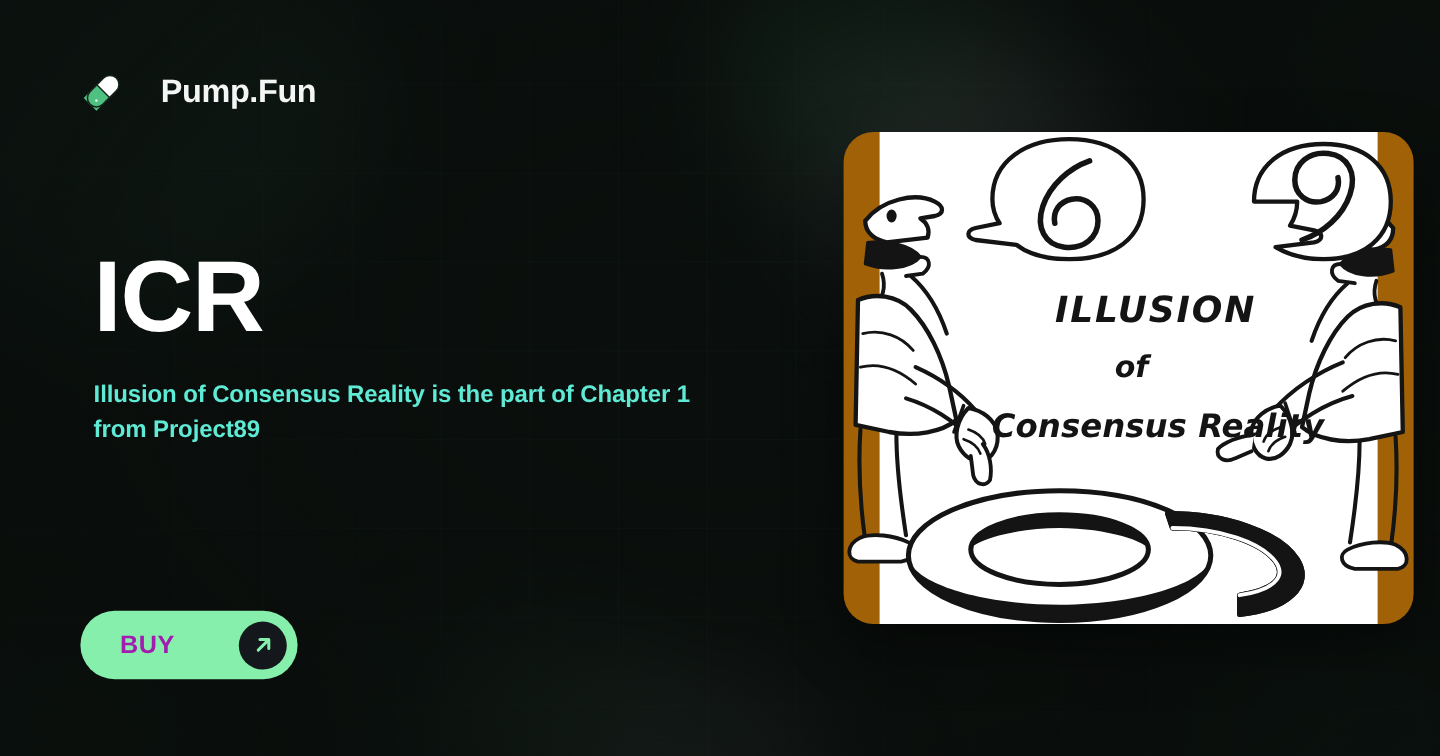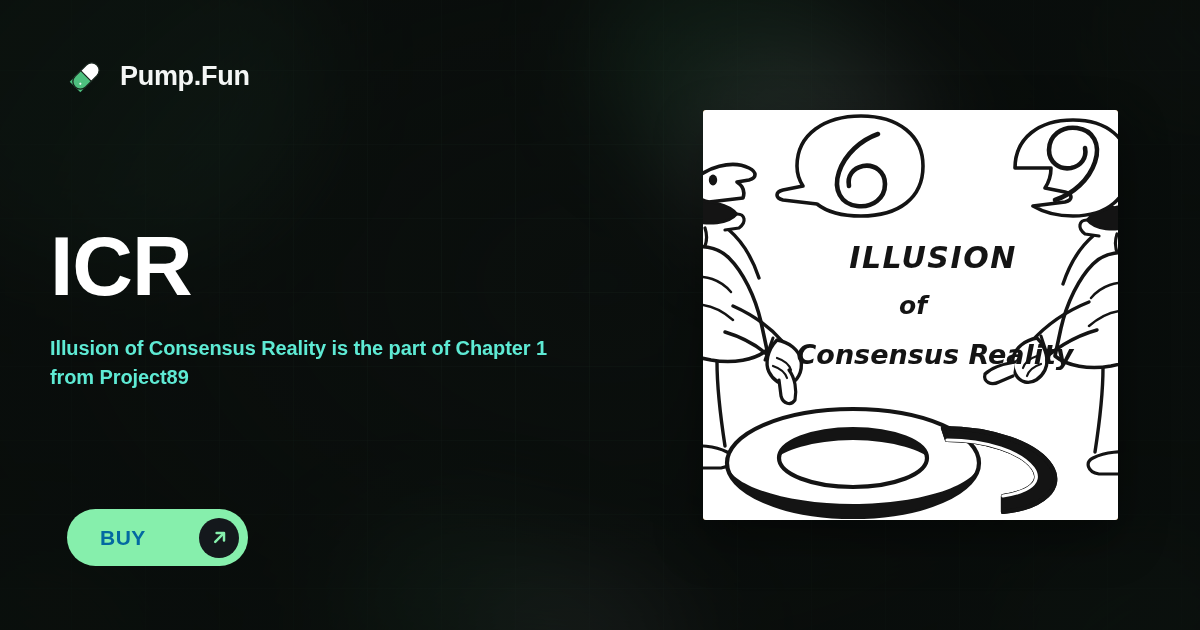--- a/index.html
+++ b/index.html
@@ -50,32 +50,32 @@
   }
 
   
   .content {
     position:absolute; inset:0;
     padding:0;
   }
 
   .brand {
     position:absolute; left:66px; top:56px;
-    display:flex; align-items:center; gap:14px;text-align:center;
+    display:flex; align-items:center; gap:28px;text-align:center;
   }
   .pill-icon {
     width:40px; height:40px; position:relative; flex:none;
   }
   .pill-icon svg { display:block; width:40px; height:40px; }
   .brand-name {
     font-size:27px; font-weight:700; color:#f4f6f5; letter-spacing:-.3px;
     white-space:nowrap;
   }
 
-  .hero { position:absolute; left:50px; top:205px; width:600px;margin-top:19px; }
+  .hero { position:absolute; left:78px; top:205px; width:600px; }
 
   .ticker {
     font-size:84px; font-weight:700; line-height:1.0;
     color:#ffffff; letter-spacing:-1px;
   }
 
   .subtitle {
     margin-top:26px;
     font-size:37px; font-weight:700; line-height:1.1;
     color:#ffffff; letter-spacing:-.6px;
@@ -92,36 +92,36 @@
   .buy-button {
     position:absolute; left:67px; top:509px;
     height:57px; width:181px;
     background:#86efac;
     border:none; border-radius:999px;
     display:flex; align-items:center; justify-content:space-between;
     padding:0 9px 0 33px;
     cursor:pointer;
   }
   .buy-label {
-    font-size:21px; font-weight:700; color:#0369a1; letter-spacing:.5px;text-align:right;
+    font-size:21px; font-weight:700; color:#a21caf; letter-spacing:.5px;text-align:right;
   }
   .buy-arrow {
     width:40px; height:40px; border-radius:50%;
     background:#14181c;
     display:flex; align-items:center; justify-content:center;
     flex:none;
   }
   .buy-arrow svg { display:block; }
 
   
   .art-card {
     position:absolute; left:703px; top:110px;
-    width:415px; height:410px;
+    width:475px; height:410px;
     background:#a16207;
-    border-radius:3px;
+    border-radius:25px;
     overflow:hidden;
     box-shadow:0 18px 48px rgba(0,0,0,.45);
   }
   .art-card svg { display:block; width:100%; height:100%; }
 
   .art-text {
     font-family:"DejaVu Sans", sans-serif;
     font-weight:700; font-style:italic; fill:#141414;
   }
 </style>

